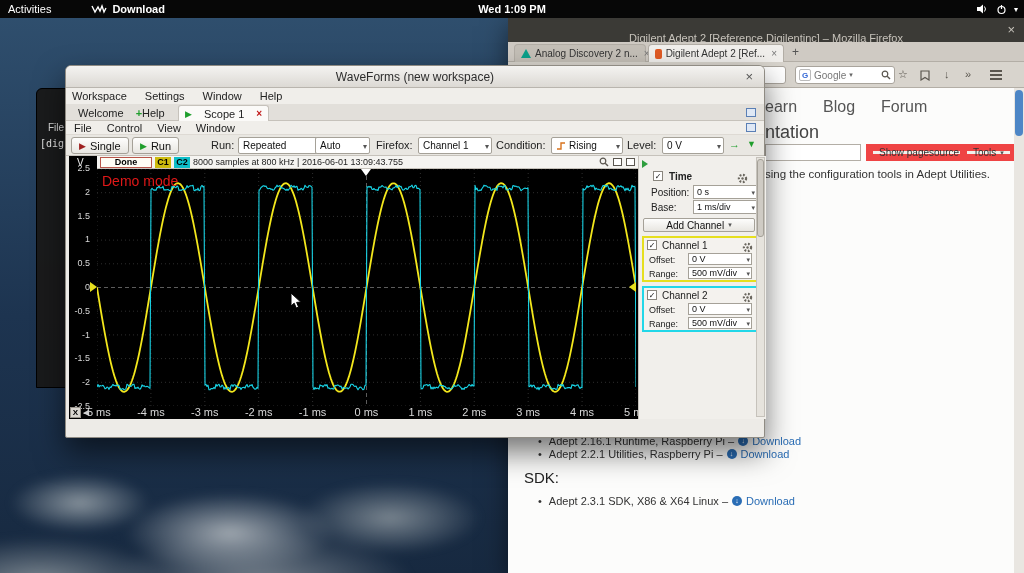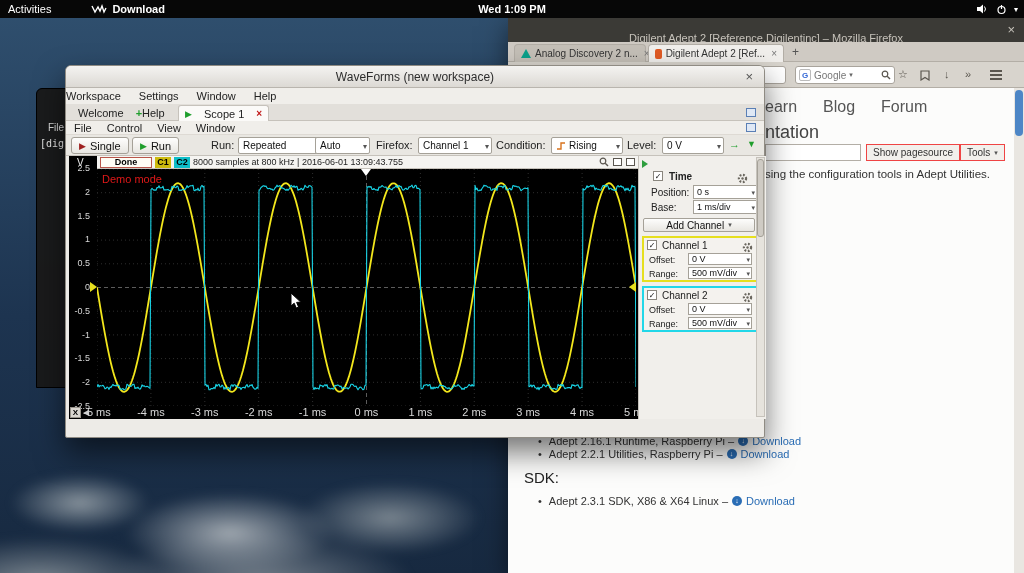--- a/index.html
+++ b/index.html
@@ -40,33 +40,33 @@
 .ff-search .sarr{font-size:7px;color:#666}
 .ff-search svg{margin-left:auto}
 .ff-icon{position:absolute;top:6px;font-size:11px;color:#5a564f}
 .burger{position:absolute;left:482px;top:12px;width:12px;height:2px;background:#5a564f;box-shadow:0 4px 0 #5a564f,0 -4px 0 #5a564f}
 .ff-content{position:absolute;top:70px;left:0;right:0;bottom:0;background:#fcfcfb;color:#333}
 .ff-scroll{position:absolute;right:0;top:0;bottom:0;width:10px;background:#e9e6e1}
 .ff-thumb{position:absolute;right:1px;top:2px;width:8px;height:46px;background:#4d86c6;border-radius:4px}
 .navlinks{position:absolute;left:257px;top:10px;display:flex;gap:26px;font-size:16px;color:#555}
 .pgheading{position:absolute;left:257px;top:34px;font-size:18px;color:#444}
 .wikisearch{position:absolute;left:257px;top:56px;width:96px;height:17px;border:1px solid #b3aea6;background:#fff;font-size:10px;padding:0 3px}
-.pgbtn{position:absolute;top:56px;height:17px;background:#f2f0ec;border:1px solid #ef4444;font-size:10px;color:#333;display:flex;align-items:center;padding:0 6px;gap:4px;white-space:nowrap}
+.pgbtn{position:absolute;top:56px;height:17px;background:#f2f0ec;border:7px solid #ef4444;font-size:10px;color:#333;display:flex;align-items:center;padding:0 6px;gap:4px;white-space:nowrap}
 .pgbtn .sarr{font-size:7px;color:#555}
 .intro{position:absolute;left:257px;top:80px;font-size:11.5px;color:#333;white-space:nowrap}
 .dl-row{position:absolute;left:30px;font-size:11px;color:#333;display:flex;align-items:center;gap:4px;white-space:nowrap}
 .bullet{margin-right:3px}
 .dlicon{width:10px;height:10px;border-radius:50%;background:#2a6db5;color:#fff;font-size:7px;line-height:10px;text-align:center}
 .dllink{color:#2a6db5;text-decoration:none}
 .sdkhead{position:absolute;left:16px;top:381px;font-size:15px;color:#222}
 
 .waveforms{position:absolute;left:65px;top:65px;width:700px;height:373px;background:#edebe7;border:1px solid #8f8b83;border-radius:6px 6px 2px 2px;z-index:3;box-shadow:0 14px 30px rgba(0,0,0,.55)}
 .wf-title{position:absolute;top:0;left:0;right:0;height:22px;background:linear-gradient(#f4f3f1,#dcd9d4);border-bottom:1px solid #b9b5ae;border-radius:5px 5px 0 0;display:flex;align-items:center;justify-content:center;font-size:12px;color:#2d2d2d}
 .wf-close{position:absolute;right:11px;top:3px;font-size:13px;color:#555}
-.wf-menubar{position:absolute;top:22px;left:0;right:0;height:16px;background:#f0eeea;font-size:11px;color:#222;display:flex;align-items:center;gap:18px;padding-left:0}
+.wf-menubar{position:absolute;top:22px;left:0;right:0;height:16px;background:#f0eeea;font-size:11px;color:#222;display:flex;align-items:center;gap:18px;padding-left:6px}
 .wf-tabrow{position:absolute;top:38px;left:0;right:0;height:17px;background:#e2dfda;border-bottom:1px solid #c6c2bb;font-size:11px;color:#222}
 .wf-tab{position:absolute;top:1px;height:16px;display:flex;align-items:center;gap:12px;padding:0 6px}
 .wf-tab.active{background:#fbfaf8;border:1px solid #c6c2bb;border-bottom:none;border-radius:3px 3px 0 0}
 .plusico{color:#1f9e2c;font-weight:bold;font-size:11px}
 .greenplay{color:#1f9e2c;font-size:9px}
 .redx{color:#c01818;font-size:10px;font-weight:bold}
 .sqico{position:absolute;width:10px;height:9px;border:1px solid #5a7fb5;background:#dfe8f5}
 .wf-menubar2{position:absolute;top:55px;left:0;right:0;height:14px;background:#f0eeea;font-size:11px;color:#222;display:flex;align-items:center;gap:15px;padding-left:8px;border-bottom:1px solid #dedad4}
 .wf-toolbar{position:absolute;top:69px;left:0;right:0;height:21px;background:#e9e7e2;border-bottom:1px solid #c6c2bb}
 .wbtn{position:absolute;top:2px;height:17px;display:flex;align-items:center;gap:4px;background:linear-gradient(#fefefd,#e8e6e1);border:1px solid #a5a198;border-radius:3px;font-size:11px;color:#111;padding:0 7px}
@@ -86,21 +86,21 @@
 .sc-info{color:#222;white-space:nowrap;overflow:hidden;flex:1}
 .sc-hicons{display:flex;gap:4px;align-items:center}
 .hbox{width:9px;height:8px;border:1px solid #5a564f;background:#fff}
 .yaxis{position:absolute;left:0;top:7px;width:24px;height:249px;display:flex;flex-direction:column;justify-content:space-between}
 .yaxis span{font-size:9px;color:#d8d8d8;height:11px;line-height:11px;text-align:right;padding-right:3px}
 #scope-svg{position:absolute;left:28px;top:13px}
 .grid{stroke:#2e2e2e;stroke-dasharray:1 3}
 .grid.mid{stroke:#5c5c5c;stroke-dasharray:4 3}
 .xaxis{position:absolute;left:8px;top:250px;width:579px;height:12px;display:flex;justify-content:space-between}
 .xaxis span{font-size:11px;color:#d8d8d8;width:40px;text-align:center}
-.demo{position:absolute;left:33px;top:17px;color:#e01818;font-size:11px}
+.demo{position:absolute;left:33px;top:17px;color:#e01818;font-size:14px}
 .trig-marker{position:absolute;left:292px;top:13px;width:0;height:0;border-left:5px solid transparent;border-right:5px solid transparent;border-top:7px solid #fff}
 .off-left{position:absolute;left:21px;top:126px;width:0;height:0;border-top:5px solid transparent;border-bottom:5px solid transparent;border-left:7px solid #e6df1e}
 .off-right{position:absolute;left:560px;top:126px;width:0;height:0;border-top:5px solid transparent;border-bottom:5px solid transparent;border-right:7px solid #e6df1e}
 .xbtn{position:absolute;left:1px;top:251px;width:11px;height:11px;background:#d9d6d0;border:1px solid #98948c;color:#000;font-size:8px;font-weight:bold;display:flex;align-items:center;justify-content:center}
 .panleft{position:absolute;left:14px;top:252px;color:#cfcfcf;font-size:8px}
 
 .panel{position:absolute;left:572px;top:90px;width:128px;height:263px;background:#f1efeb;border-left:1px solid #c6c2bb;color:#111}
 .p-arrow{position:absolute;left:3px;top:4px;width:0;height:0;border-top:4px solid transparent;border-bottom:4px solid transparent;border-left:6px solid #2e9e3e}
 .chk{position:absolute;width:10px;height:10px;background:#fff;border:1px solid #8a867e;text-align:center}
 .chk i{font-style:normal;font-size:8px;line-height:9px;color:#111;display:block}

